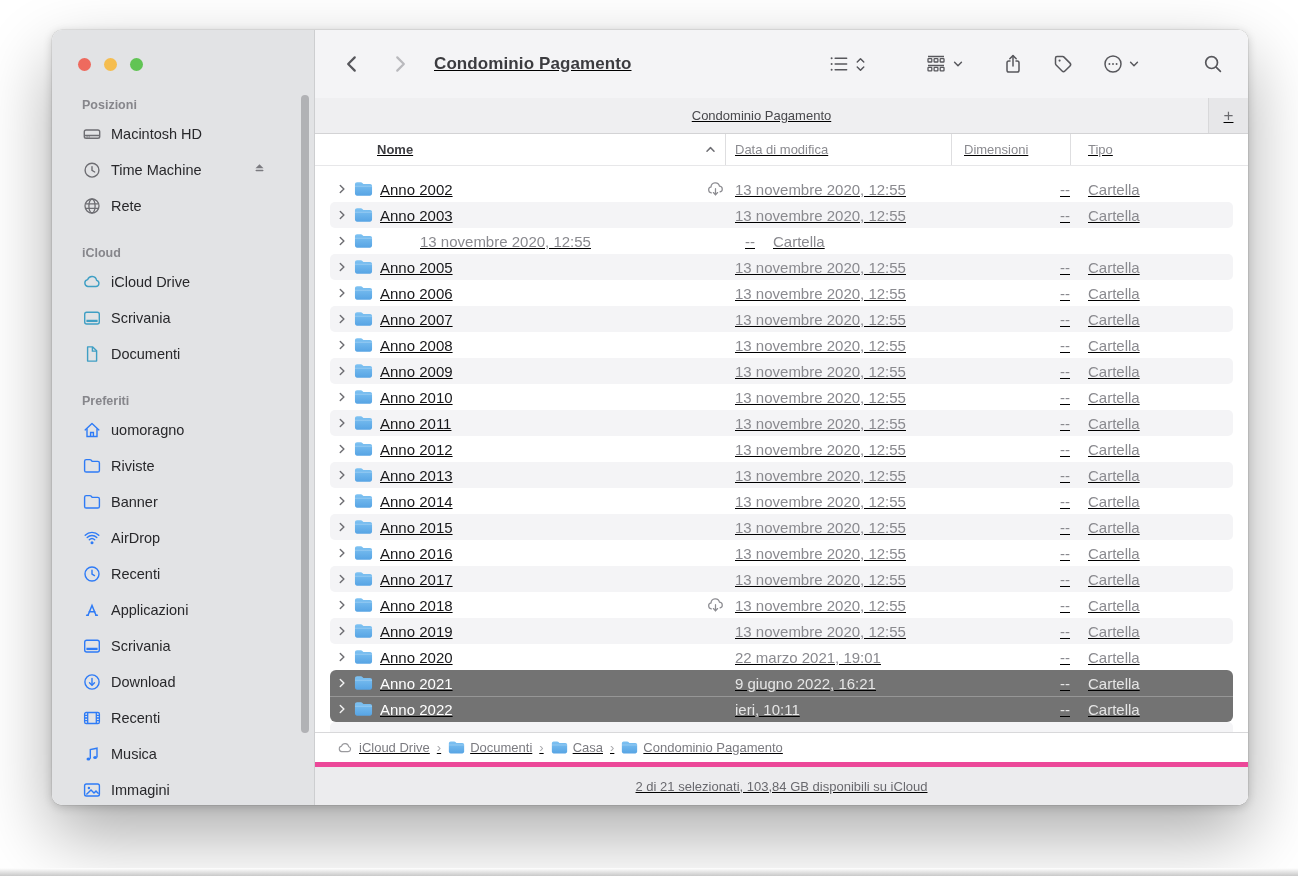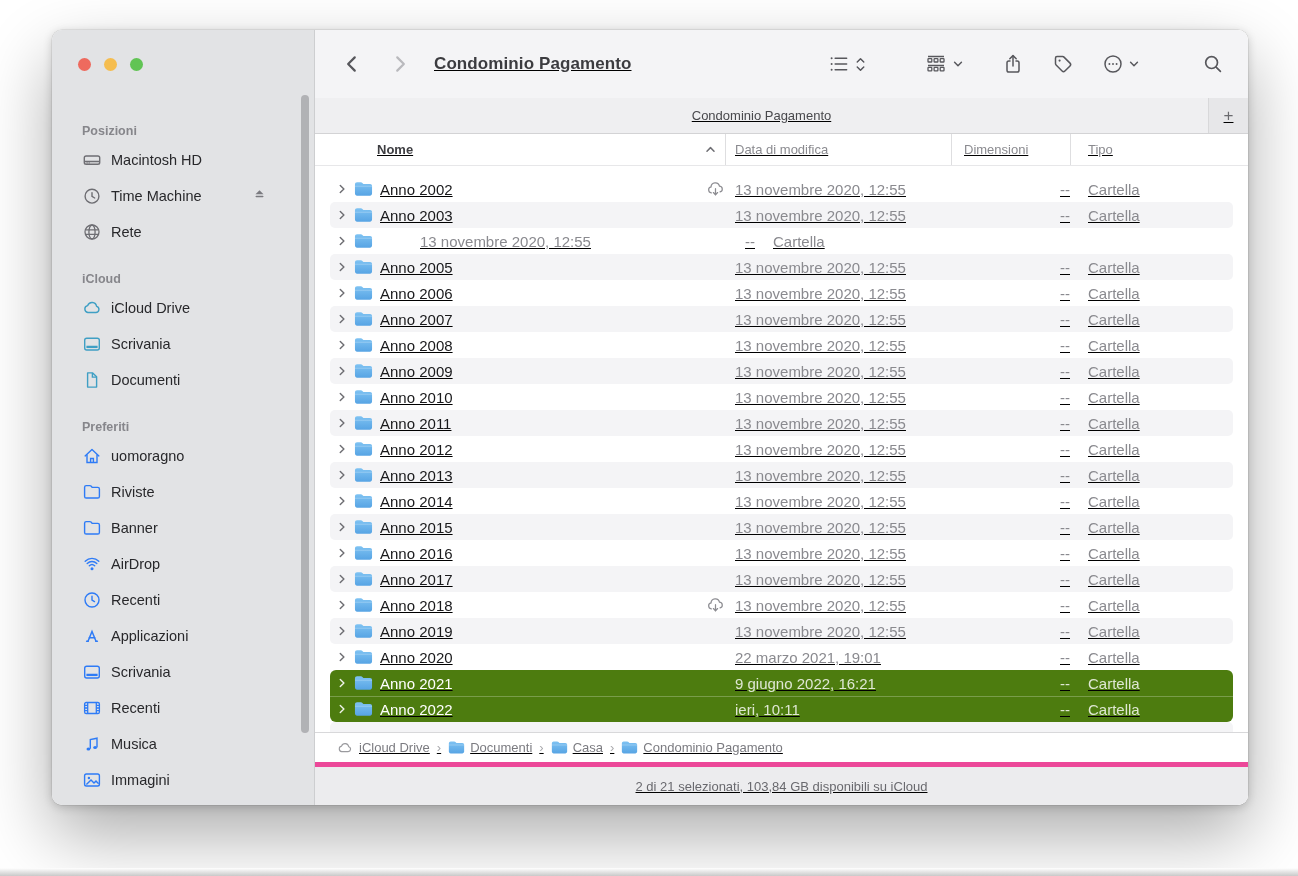--- a/index.html
+++ b/index.html
@@ -21,21 +21,21 @@
   .sidebar{
     width:263px; flex:0 0 263px; background:#e2e3e5; position:relative;
     border-right:1px solid rgba(0,0,0,.09);
   }
   .traffic{display:flex; gap:13px; padding:28px 0 0 26px; height:56px;}
   .tl{width:13px;height:13px;border-radius:50%;display:inline-block;}
   .tl.red{background:#ee6a5e;} .tl.yellow{background:#f5bd4f;} .tl.green{background:#61c454;}
   .side-label{
     margin:22px 0 4px 30px; font-size:12.5px; font-weight:700; color:#86868b;
   }
-  .side-label:first-child{margin-top:38px;}
+  .side-label:first-child{margin-top:12px;}
   .side-item{
     display:flex; align-items:center; height:36px; padding-left:30px;
     font-size:14.5px; color:#28282b; border-radius:6px; cursor:default;
   }
   .side-item .sicon{width:20px; height:20px; margin-right:9px; flex:0 0 20px; display:flex;}
   .side-item .sicon svg{width:20px;height:20px;}
   .icn-gray{color:#6e6e73;} .icn-teal{color:#3f9fc4;} .icn-blue{color:#2e7bf6;}
   .eject{margin-left:auto; margin-right:46px; color:#7a7a7f;}
   .eject svg{width:17px;height:17px;}
   .sidebar-scrollbar{
@@ -92,21 +92,21 @@
   .c-disc{width:24px; display:flex; justify-content:center; color:#6e6e73;}
   .c-disc svg{width:12px;height:12px;}
   .c-icon{width:26px; display:flex; align-items:center;}
   .c-icon svg{width:19px;height:16px;}
   .c-name{width:315px; color:#19191b; white-space:nowrap; overflow:hidden;}
   .c-cloud{width:40px; display:flex; justify-content:center; color:#8d8d92;}
   .c-cloud svg{width:19px;height:19px;}
   .c-date{width:216px; color:#8a8a8f;}
   .c-size{width:119px; text-align:right; color:#8a8a8f;}
   .c-kind{flex:1; padding-left:18px; color:#8a8a8f;}
-  .row.selected{background:#4d7c0f;}
+  .row.selected{background:#737373;}
   .row.selected .c-name{color:#fff;}
   .row.selected .c-date,.row.selected .c-size,.row.selected .c-kind{color:rgba(255,255,255,.82);}
   .row.selected .c-disc{color:rgba(255,255,255,.9);}
   .row.selected{border-radius:0;}
   .row.sel-first{border-radius:6px 6px 0 0;}
   .row.sel-last{border-radius:0 0 6px 6px;}
   .row.selected + .row.selected{box-shadow:inset 0 1px 0 rgba(255,255,255,.25);}
   
   .pathbar{
     height:30px; flex:0 0 30px; border-top:1px solid #d8d8da; display:flex;
@@ -389,20 +389,28 @@
             <span class="sicon icn-blue">
               <svg>
                 <use href="#sym-desktop"></use>
               </svg>
             </span>
             <span>Scrivania</span>
           </div>
           <div class="side-item">
             <span class="sicon icn-blue">
               <svg>
+                <use href="#sym-download"></use>
+              </svg>
+            </span>
+            <span>Download</span>
+          </div>
+          <div class="side-item">
+            <span class="sicon icn-blue">
+              <svg>
                 <use href="#sym-film"></use>
               </svg>
             </span>
             <span>Recenti</span>
           </div>
           <div class="side-item">
             <span class="sicon icn-blue">
               <svg>
                 <use href="#sym-music"></use>
               </svg>

